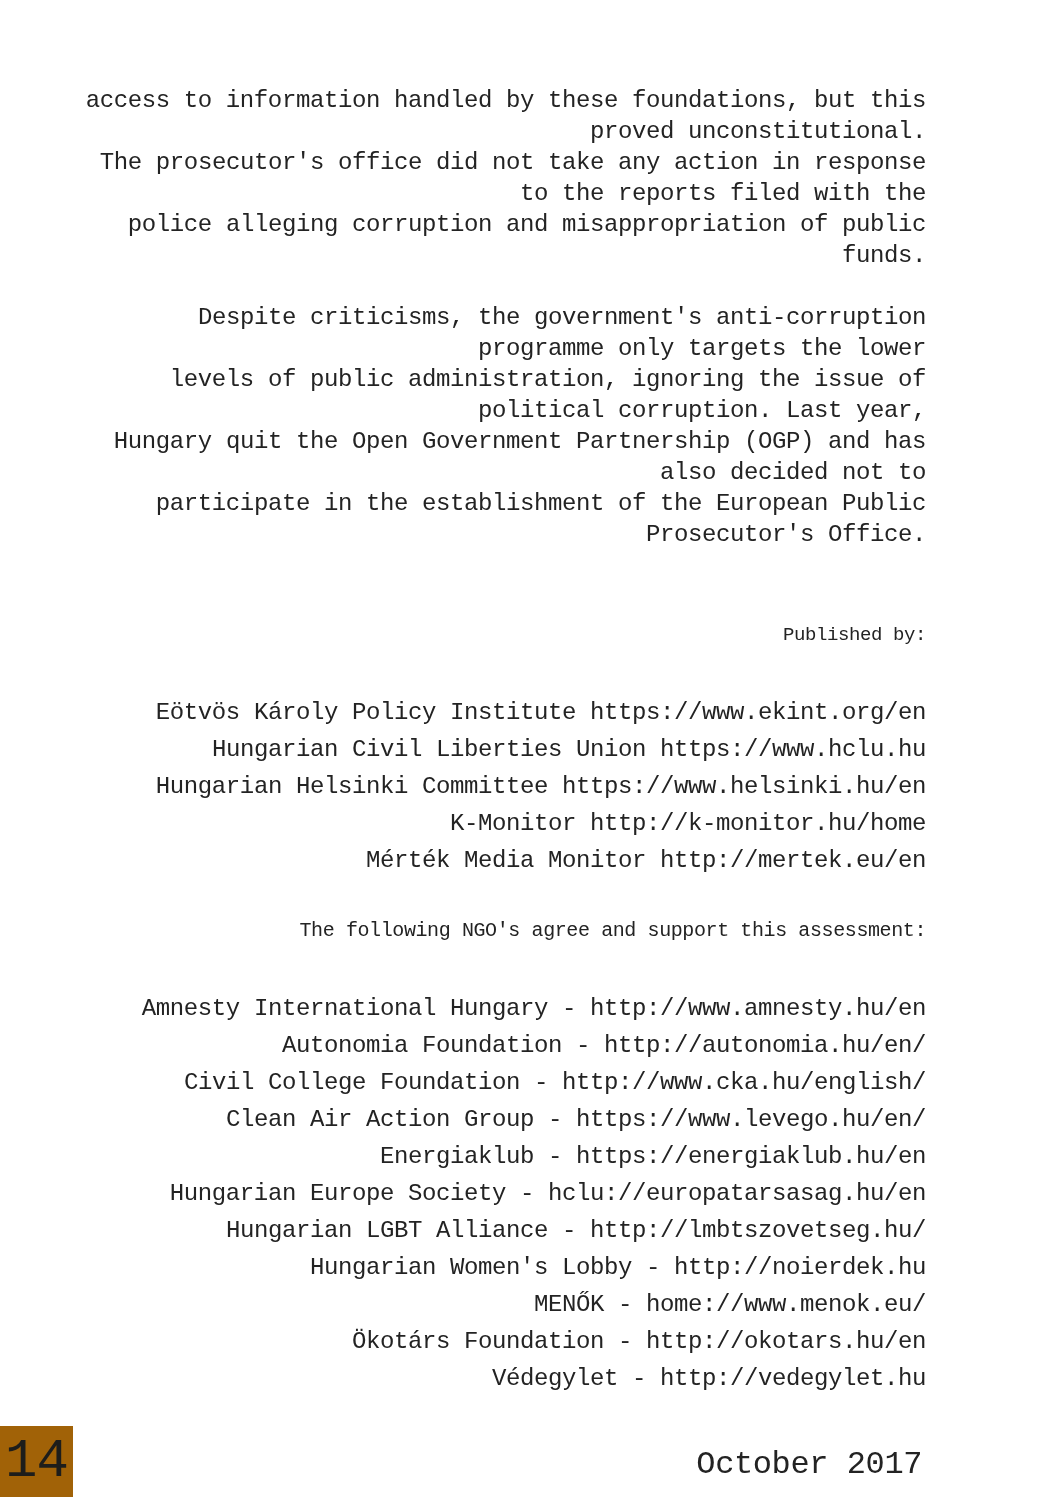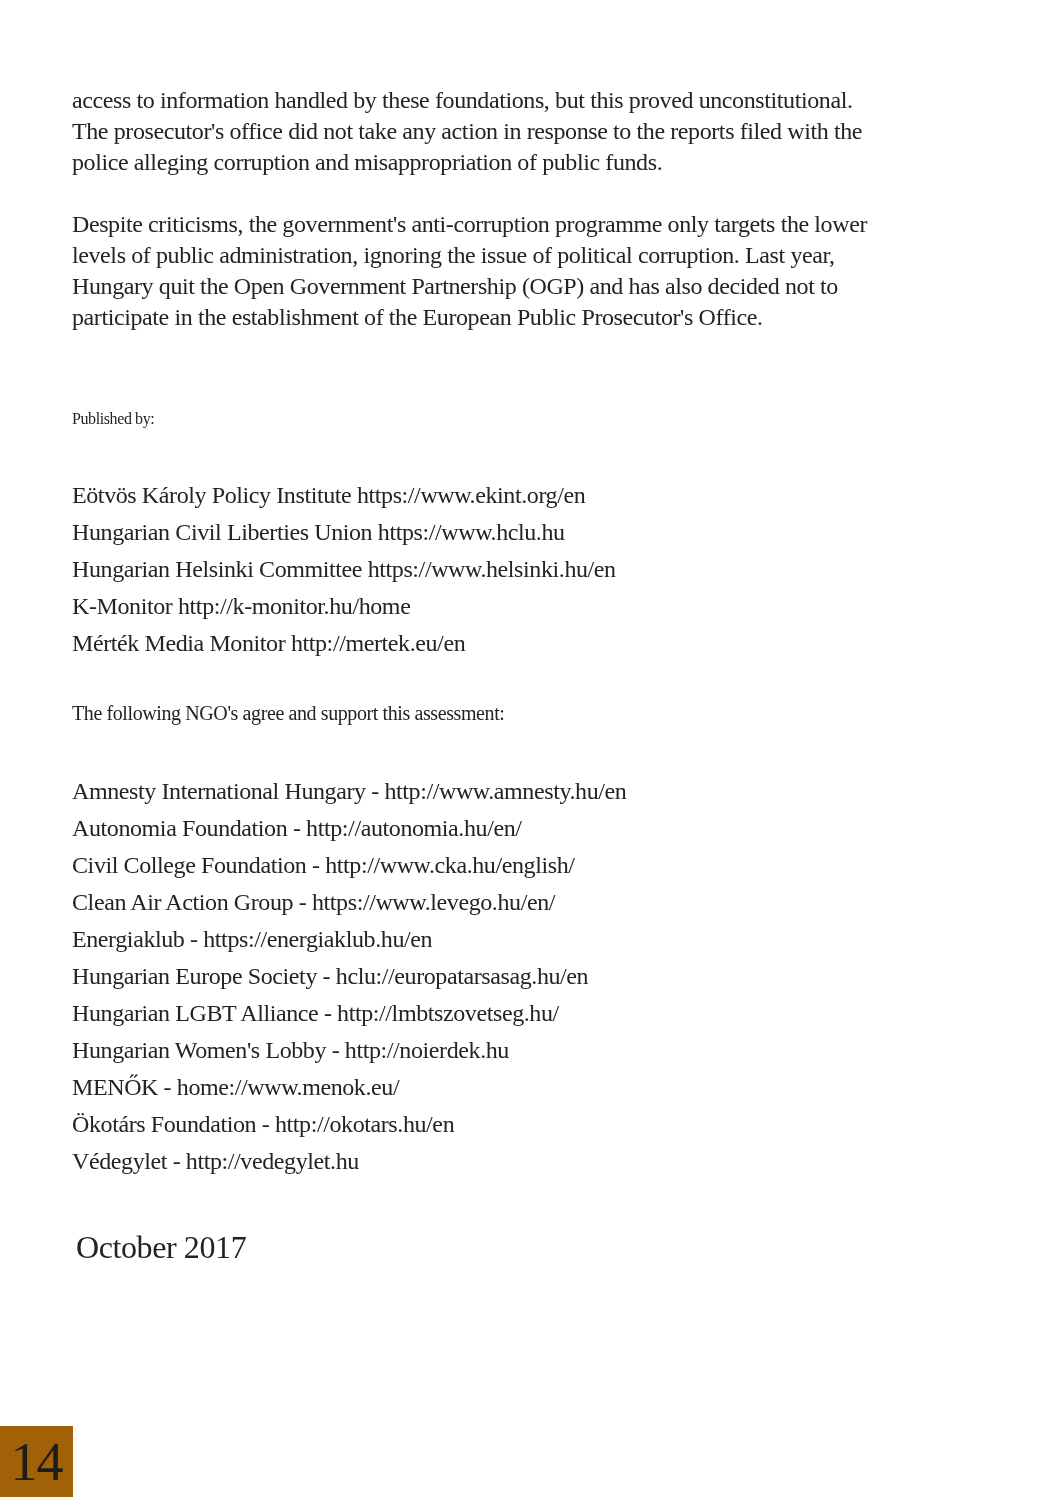--- a/index.html
+++ b/index.html
@@ -6,41 +6,42 @@
     margin: 0;
     padding: 0;
     background: #ffffff;
   }
   .page {
     position: relative;
     width: 966px;
     height: 1497px;
     background: #ffffff;
     overflow: hidden;
-    font-family: Liberation Serif, serif;
+    font-family: Liberation Mono, monospace;
     color: #232323;
     letter-spacing: -0.4px;
+    text-align: right;
   }
   .content {
     position: absolute;
     top: 85px;
     left: 72px;
     right: 40px;
   }
   .para {
     font-size: 24px;
     line-height: 31px;
     white-space: pre-line;
     margin: 0 0 31px 0;
   }
   .para.last-intro {
     margin-bottom: 70px;
   }
   .section-heading {
-    font-size: 16px;
+    font-size: 19px;
     line-height: 31px;
     margin: 0 0 43px 0;
   }
   .line-list {
     font-size: 24px;
     line-height: 37px;
     margin: 0 0 36px 0;
   }
   .line-list.ngos {
     margin-bottom: 52px;

